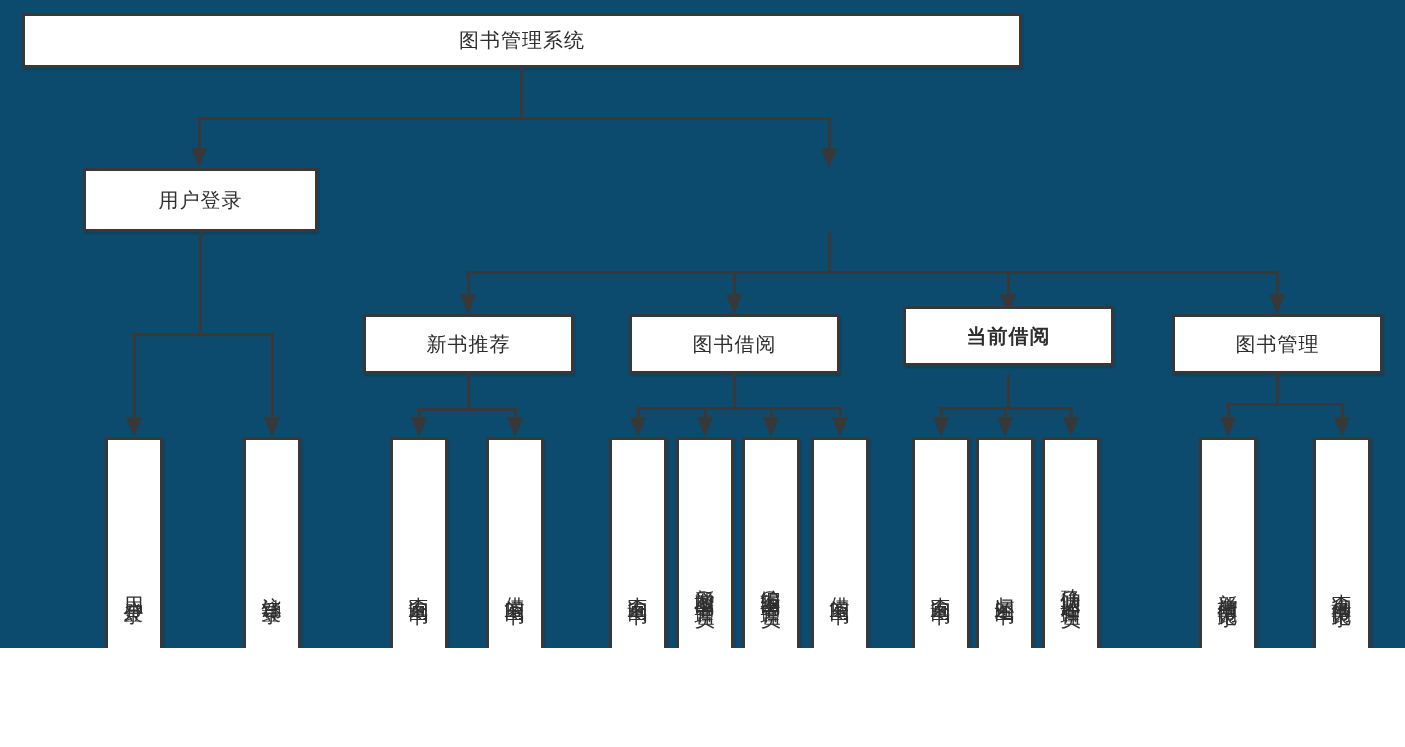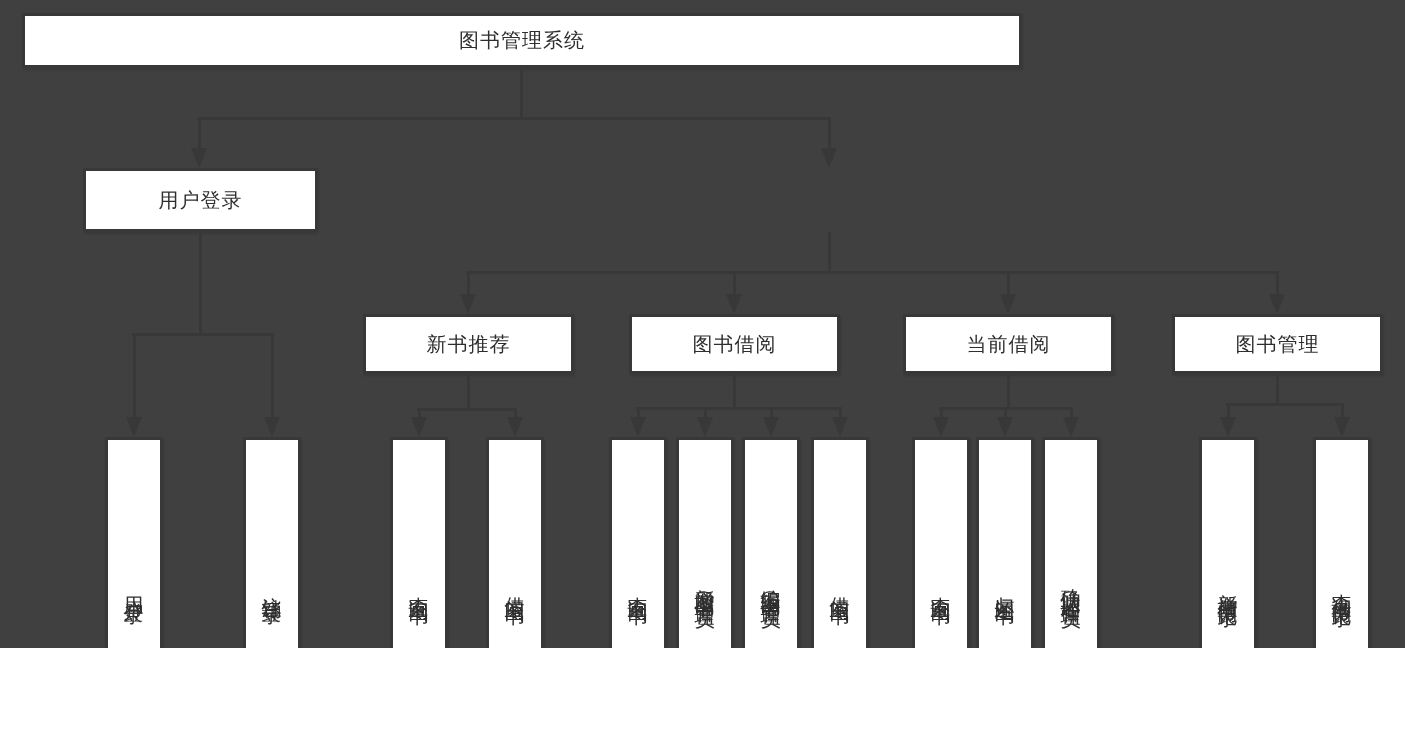--- a/index.html
+++ b/index.html
@@ -1,19 +1,19 @@
 <!DOCTYPE html>
 <html><head>
 <meta charset="utf-8">
 <style>
   html,body{margin:0;padding:0;background:#ffffff;}
   #canvas{
     position:relative;
     width:1405px;height:648px;
-    background:#404040;
+    background:#0c4a6e;
     font-family:"Liberation Sans","DejaVu Sans",sans-serif;
     color:#2e2e2e;
     overflow:hidden;
   }
   .node{
     position:absolute;
     box-sizing:border-box;
     background:#ffffff;
     border:3px solid #383838;
     display:flex;
@@ -96,21 +96,21 @@
   <div class="ah" style="left:1000px;top:294px;"></div>
   <div class="vl" style="left:1276px;top:271px;height:25px;"></div>
   <div class="ah" style="left:1269px;top:294px;"></div>
 
   <div class="node" style="left:363px;top:314px;width:211px;height:60px;">
     <span>新书推荐</span>
   </div>
   <div class="node" style="left:629px;top:314px;width:211px;height:60px;">
     <span>图书借阅</span>
   </div>
-  <div class="node" style="left:903px;top:314px;width:211px;height:60px;">
+  <div class="node" style="left:903px;top:306px;width:211px;height:60px;font-weight:bold;">
     <span>当前借阅</span>
   </div>
   <div class="node" style="left:1172px;top:314px;width:211px;height:60px;">
     <span>图书管理</span>
   </div>
 
   <div class="vl" style="left:467px;top:374px;height:34px;"></div>
   <div class="hl" style="left:417px;top:408px;width:100px;"></div>
   <div class="vl" style="left:418px;top:408px;height:11px;"></div>
   <div class="ah" style="left:411px;top:417px;"></div>

